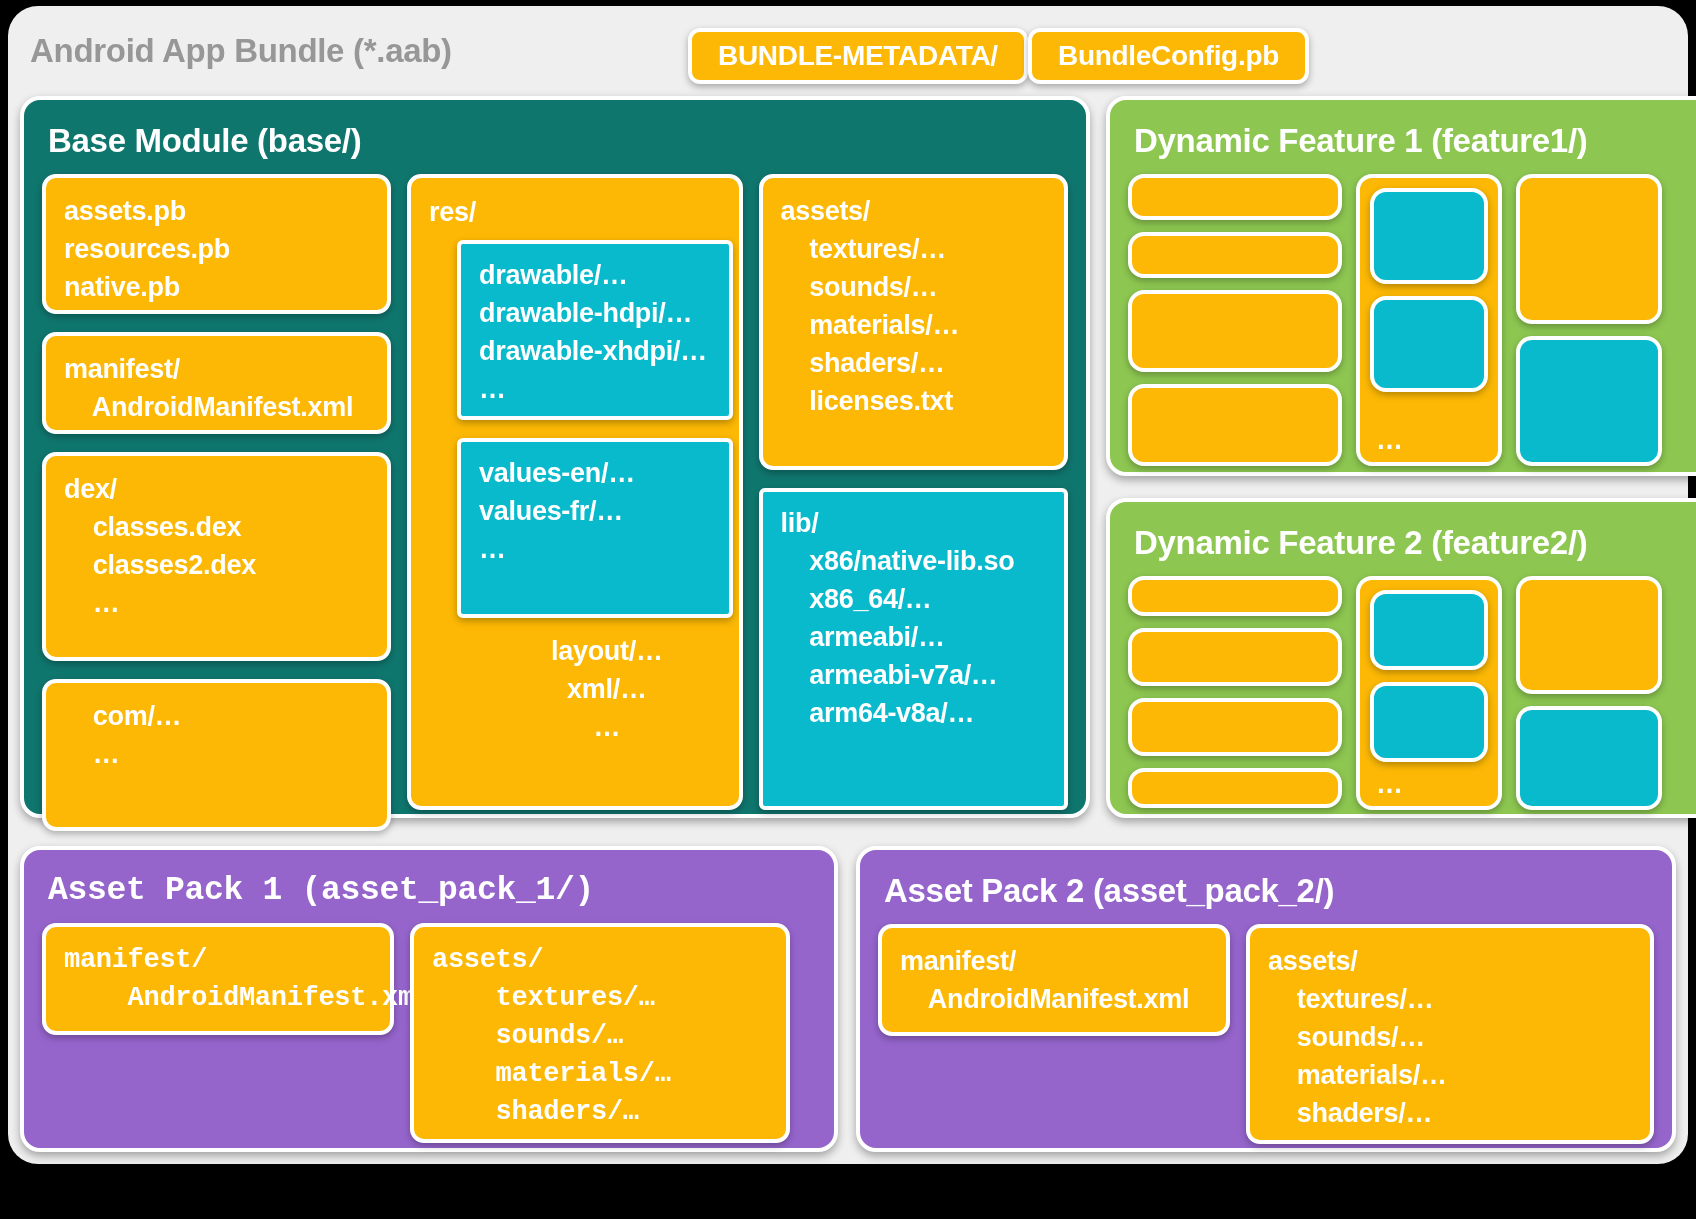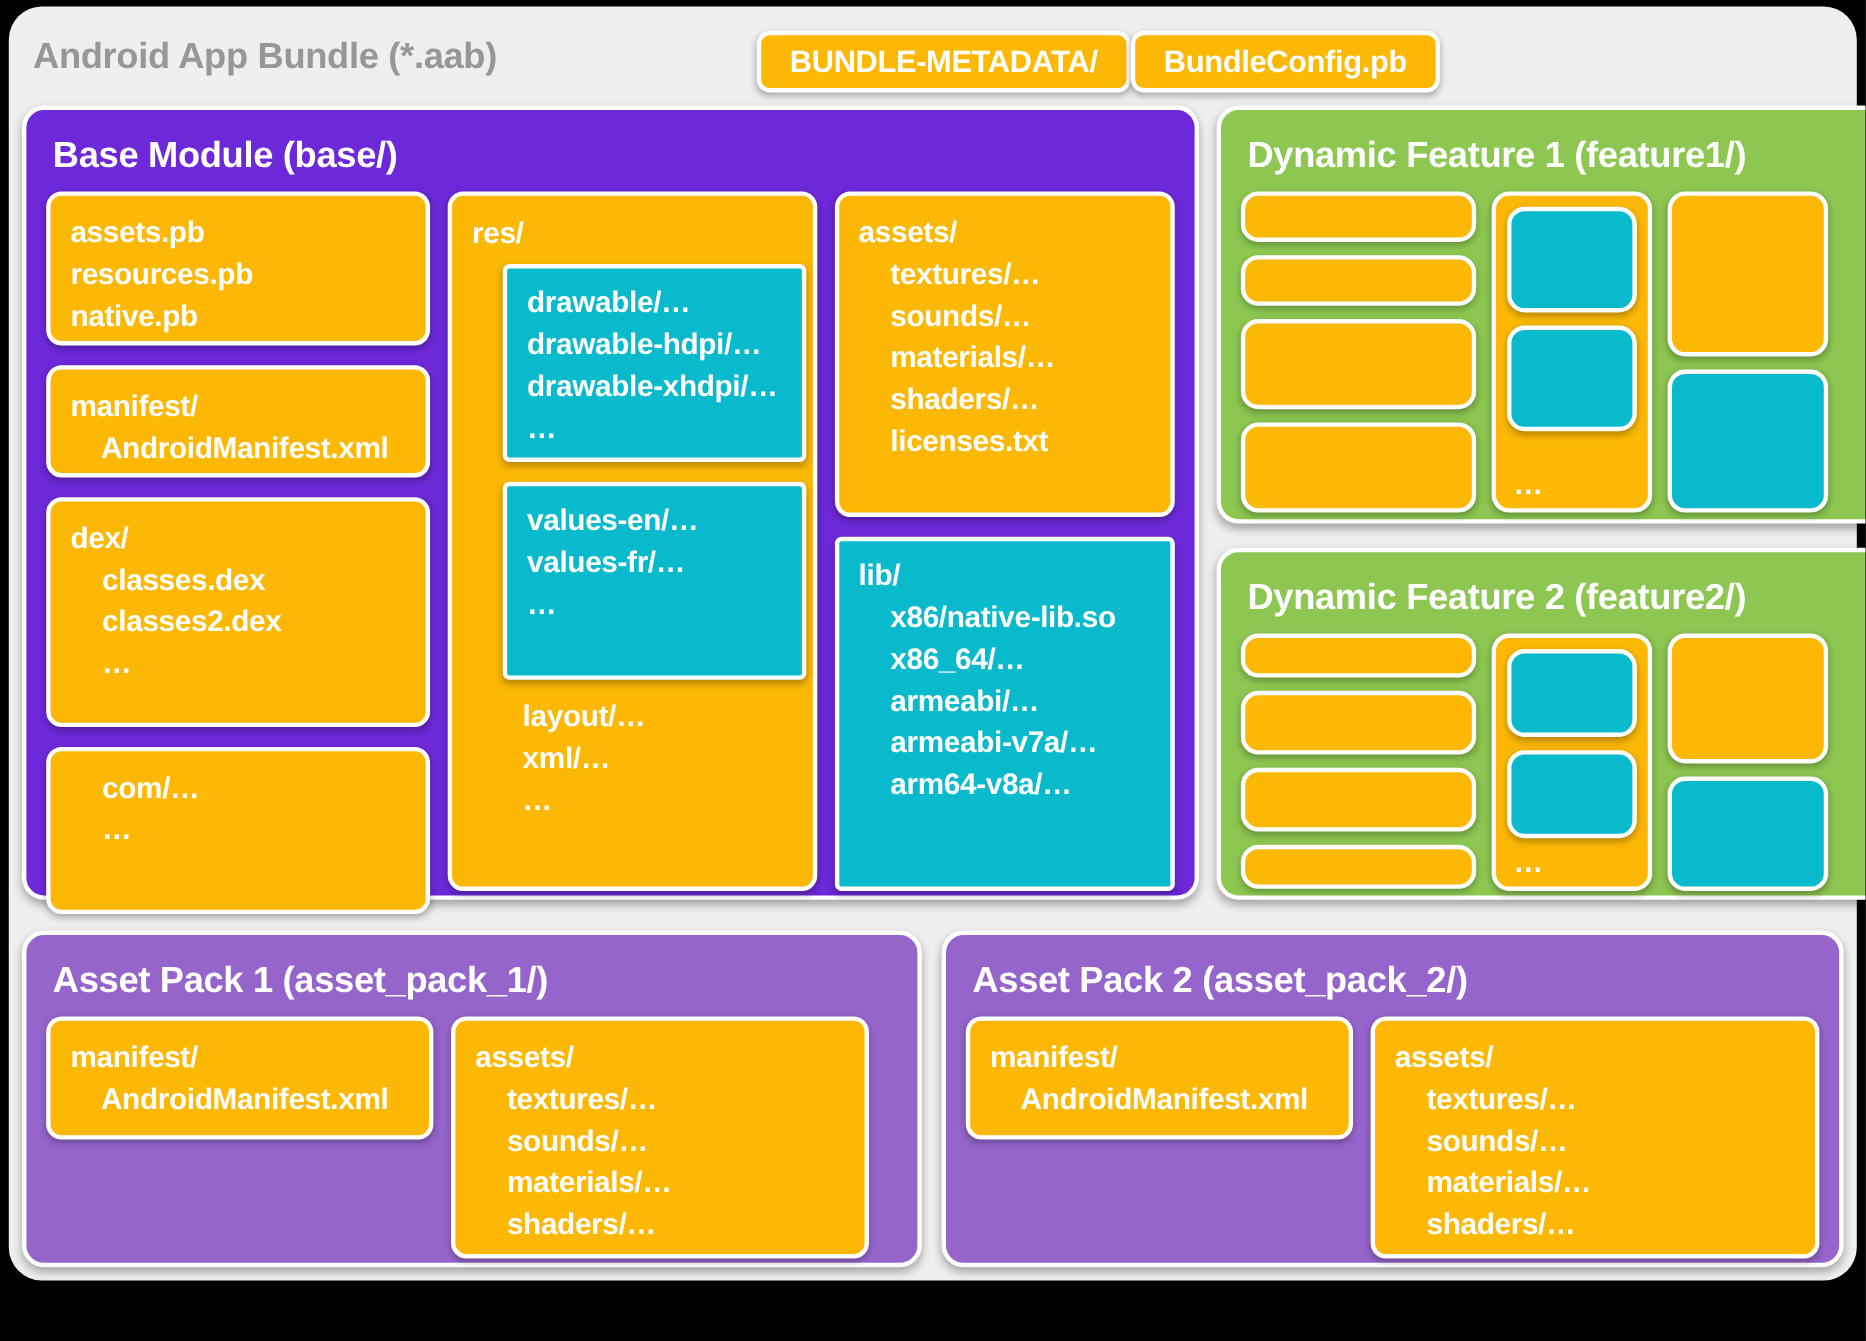--- a/index.html
+++ b/index.html
@@ -13,21 +13,21 @@
          padding:0 26px;background:#FCB804;border:4px solid #fff;border-radius:12px;
          color:#fff;font-size:28px;font-weight:bold;box-sizing:border-box;
          box-shadow:0 3px 7px rgba(0,0,0,0.30);letter-spacing:-0.3px;}
   .badge.b1{left:688px;}
   .badge.b2{left:1028px;}
 
   .panel{position:absolute;border:4px solid #fff;border-radius:20px;box-sizing:border-box;
          box-shadow:0 4px 9px rgba(0,0,0,0.32);padding:18px;}
   .panel-title{font-size:33px;font-weight:bold;color:#fff;margin:4px 0 14px 6px;
                letter-spacing:-0.3px;}
-  .orange{background:#6d28d9;}
+  .orange{background:#0f766e;}
   .green{background:#8DC751;}
   .purple{background:#9565CC;}
 
   .filebox{background:#FCB804;border:4px solid #fff;border-radius:14px;box-sizing:border-box;
            box-shadow:0 3px 7px rgba(0,0,0,0.28);color:#fff;font-size:27px;font-weight:bold;
            padding:14px 0 14px 18px;letter-spacing:-0.3px;}
   .cyanbox{background:#09BACD;border:4px solid #fff;border-radius:6px;box-sizing:border-box;
            box-shadow:0 3px 7px rgba(0,0,0,0.28);color:#fff;font-size:27px;font-weight:bold;
            padding:12px 0 12px 18px;letter-spacing:-0.3px;}
   .line{white-space:pre;line-height:38px;}
@@ -37,21 +37,21 @@
   .base-cols{display:flex;gap:16px;align-items:flex-start;height:636px;}
   .colA{width:352px;display:flex;flex-direction:column;gap:18px;}
   .colA .bx1{height:140px;}
   .colA .bx2{height:102px;}
   .colA .bx3{height:209px;}
   .colA .bx4{height:152px;}
   .colB{width:338px;height:636px;display:flex;flex-direction:column;}
   .colB .res-label{line-height:40px;margin-bottom:8px;}
   .colB .cy{margin-left:28px;margin-right:6px;height:180px;}
   .colB .cy.second{margin-top:18px;}
-  .colB .tail{padding-left:46px;margin-top:14px;}
+  .colB .tail{padding-left:46px;margin-top:14px;text-align:center;}
   .colC{width:312px;height:636px;display:flex;flex-direction:column;gap:18px;}
   .colC .assets-box{height:296px;}
   .colC .lib-box{flex:1;}
 
   
   .df{left:1106px;width:666px;}
   #df1{top:96px;height:380px;}
   #df2{top:498px;height:320px;}
   .df-cols{display:flex;gap:14px;align-items:stretch;}
   #df1 .df-cols{height:292px;}
@@ -69,21 +69,21 @@
   #df1 .df-colB .cbox{height:96px;}
   #df2 .df-colB .cbox{height:80px;}
   .df-more{position:absolute;left:16px;bottom:6px;color:#fff;font-size:27px;font-weight:bold;}
   .df-colC{width:146px;display:flex;flex-direction:column;gap:12px;}
   #df1 .c1{height:150px;}
   #df2 .c1{height:118px;}
   .df-colC .c2{flex:1;}
 
   
   .ap{top:846px;height:306px;}
-  #ap1{left:20px;width:818px;}
+  #ap1{left:20px;width:818px;font-family:Liberation Mono, monospace;}
   #ap2{left:856px;width:820px;}
   .ap-row{display:flex;gap:16px;align-items:flex-start;height:220px;}
   .ap-manifest{width:352px;}
   .ap-assets{height:220px;}
   #ap1 .ap-assets{width:380px;}
   #ap2 .ap-assets{flex:1;}
 </style>
 </head>
 <body>
 

